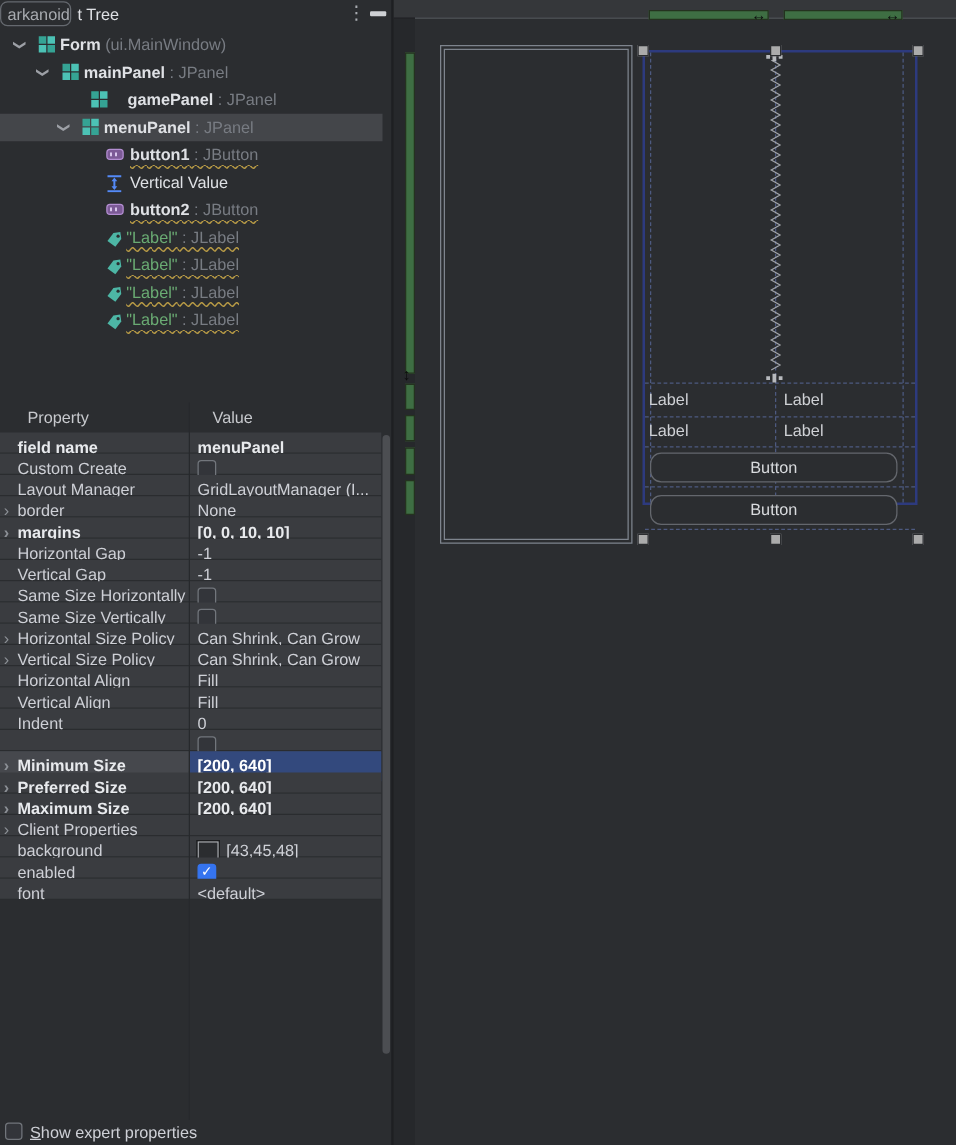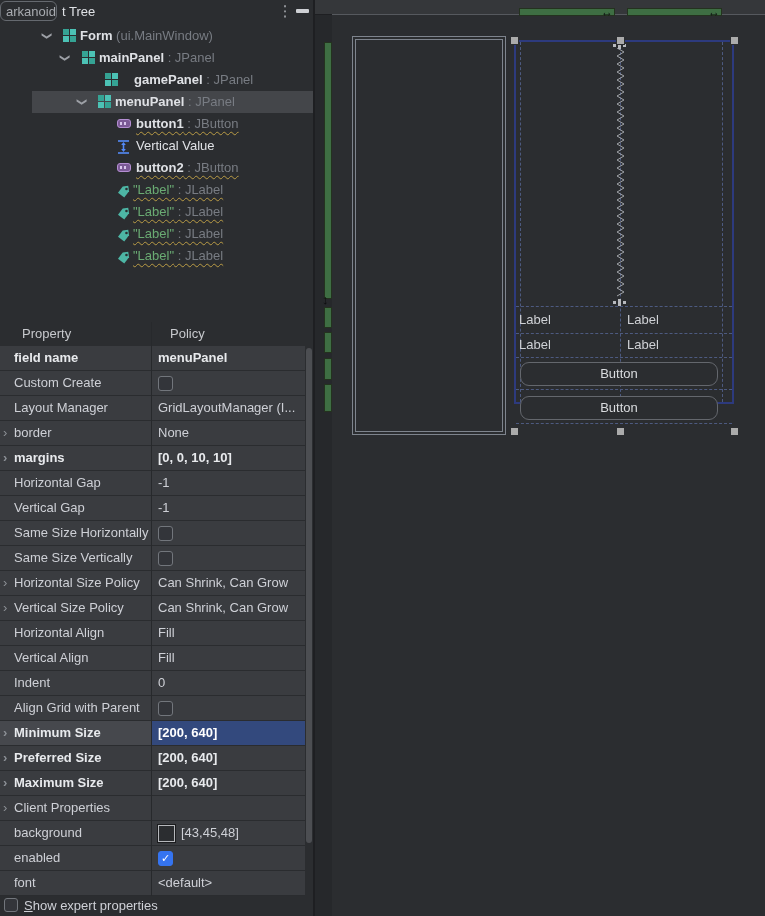--- a/index.html
+++ b/index.html
@@ -7,21 +7,21 @@
     font-family:"Liberation Sans",sans-serif;font-size:13px;color:#dfe1e5;
     background:#2b2d30;}
   
   #left-panel{position:absolute;left:0;top:0;width:313px;height:916px;background:#2b2d30;}
   .panel-title{position:absolute;left:62px;top:4px;color:#dfe1e5;}
   .kebab{position:absolute;left:277px;top:2px;width:16px;height:18px;color:#a8abb0;font-size:15px;line-height:18px;text-align:center;cursor:pointer;}
   .kebab::before{content:"⋮";}
   .min-btn{position:absolute;left:296px;top:9px;width:13px;height:4px;background:#ced0d4;border-radius:1px;cursor:pointer;}
   .floating-tab{position:absolute;left:0;top:1px;width:57px;height:20px;border:1px solid #65696f;border-radius:6px;background:#2b2d30;color:#a8abb0;line-height:20px;padding-left:5px;box-sizing:border-box;z-index:5;}
   
-  #tree{position:absolute;left:0;top:25px;width:355px;padding-left:32px;}
+  #tree{position:absolute;left:0;top:25px;width:355px;}
   .trow{position:relative;height:22px;line-height:22px;white-space:nowrap;}
   .trow.selected{background:#44464a;width:306px;}
   .chev{position:absolute;top:0;color:#9da0a6;font-size:10px;width:10px;text-align:center;}
   .chev::before{content:"❯";display:inline-block;transform:rotate(90deg);}
   .ticon{position:absolute;top:4px;width:13px;height:13px;}
   .tname{font-weight:bold;color:#dfe1e5;}
   .tname.plain{font-weight:normal;}
   .tname.green{font-weight:normal;color:#6aab73;}
   .tsuffix{color:#787c83;}
   .squig{text-decoration-line:underline;text-decoration-style:wavy;text-decoration-color:#b99b45;text-decoration-thickness:1px;text-underline-offset:3px;margin-top:20px;}
@@ -31,21 +31,21 @@
   .icon-panel i{background:#35a394;}
   .icon-panel i:nth-child(2),.icon-panel i:nth-child(3){background:#4cc2b5;}
   
   .icon-button{height:9px;top:6px;border-radius:3px;background:#7c5a96;border:1px solid #b48ed2;box-sizing:border-box;}
   .icon-button::before{content:"";display:block;margin:2px 2px;height:3px;background:repeating-linear-gradient(90deg,#d9c6ec 0 2px,transparent 2px 4px);}
   
   #props-header{position:absolute;left:12px;top:322px;width:305px;height:24px;line-height:24px;color:#c7c9cd;}
   #props-header .ph-name{position:absolute;left:10px;}
   #props-header .ph-value{position:absolute;left:158px;}
   #props{position:absolute;left:0;top:346px;width:305px;}
-  .prow{position:relative;height:25px;line-height:24px;background:#3a3c40;border-bottom:1px solid #2a2c2f;box-sizing:border-box;}
+  .prow{position:relative;height:17px;line-height:24px;background:#3a3c40;border-bottom:1px solid #2a2c2f;box-sizing:border-box;}
   .prow .pname{position:absolute;left:0;top:0;width:151px;height:24px;padding-left:14px;box-sizing:border-box;overflow:hidden;white-space:nowrap;color:#ced0d6;}
   .prow .pval{position:absolute;left:152px;top:0;width:153px;height:24px;padding-left:6px;box-sizing:border-box;overflow:hidden;white-space:nowrap;color:#ced0d6;display:flex;align-items:center;gap:6px;}
   .prow.bold .pname,.prow.bold .pval{font-weight:bold;color:#e8eaed;}
   .prow .pexp::before{content:"›";position:absolute;left:3px;top:0;color:#8c9096;font-size:13px;}
   .prow.selected .pname{background:#46484d;}
   .prow.selected .pval{background:#33497d;color:#fff;}
   .pdivider{position:absolute;left:151px;top:322px;width:1px;height:574px;background:#27292c;}
   .cbox{width:15px;height:15px;border:1px solid #72767c;border-radius:3px;background:#33353a;box-sizing:border-box;cursor:pointer;}
   .cbox.checked{background:#3574f0;border-color:#3574f0;color:#fff;font-size:11px;line-height:13px;text-align:center;}
   .cbox.checked::before{content:"✓";}
@@ -181,21 +181,21 @@
         <span class="ticon" style="left:85px"><svg width="13" height="14" viewBox="0 0 14 14">
               <path d="M1 8 L7 2 H13 V8 L7 14 Z" fill="#4db6a5" transform="rotate(-8 7 8)"></path>
               <circle cx="10.2" cy="4.8" r="1.4" fill="#2b2d30"></circle>
             </svg></span>
         <span class="ttext" style="left:101px"><span class="squig"><span class="tname green">"Label"</span><span class="tsuffix"> : JLabel</span></span></span>
       </div>
     </div>
 
     <div id="props-header">
       <span class="ph-name">Property</span>
-      <span class="ph-value">Policy</span>
+      <span class="ph-value">Value</span>
     </div>
 
     <div id="props">
       <div class="prow bold">
         <span class="pname">field name</span>
         <span class="pval">menuPanel</span>
       </div>
       <div class="prow">
         <span class="pname">Custom Create</span>
         <span class="pval">
@@ -248,21 +248,20 @@
       </div>
       <div class="prow">
         <span class="pname">Vertical Align</span>
         <span class="pval">Fill</span>
       </div>
       <div class="prow">
         <span class="pname">Indent</span>
         <span class="pval">0</span>
       </div>
       <div class="prow">
-        <span class="pname">Align Grid with Parent</span>
         <span class="pval">
             <span class="cbox"></span>
           </span>
       </div>
       <div class="prow bold selected">
         <span class="pname">Minimum Size<span class="pexp"></span></span>
         <span class="pval">[200, 640]</span>
       </div>
       <div class="prow bold">
         <span class="pname">Preferred Size<span class="pexp"></span></span>

